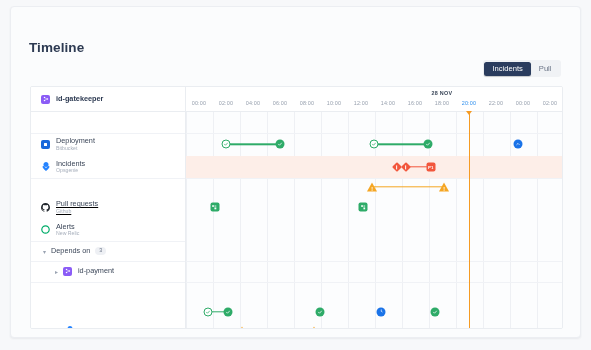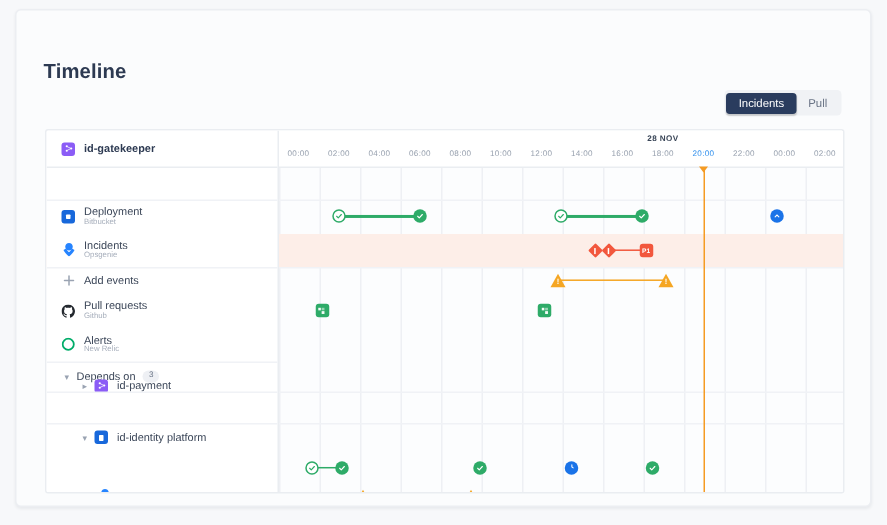--- a/index.html
+++ b/index.html
@@ -360,32 +360,22 @@
             <svg width="8" height="9" viewBox="0 0 16 18">
               <path d="M8 0C5.2 0 3 2.2 3 5s2.2 5 5 5 5-2.2 5-5-2.2-5-5-5z" fill="#2684ff"></path>
               <path d="M8 18c3.4-2.6 6-5.6 7.4-8.6l-3.6-2.2C10.8 9.4 9.5 11 8 12.2 6.5 11 5.2 9.4 4.2 7.2L.6 9.4C2 12.4 4.6 15.4 8 18z" fill="#2684ff"></path>
             </svg>
           </span>
           <span class="txtcol">
             <span class="lbl">Incidents</span>
             <span class="sub-lbl">Opsgenie</span>
           </span>
         </div>
-        <div class="row lrow" style="top: 91px; height: 18px;">
-          <span class="ico">
-            <svg width="8" height="8" viewBox="0 0 16 16">
-              <path d="M8 2v12M2 8h12" stroke="#9aa3b2" stroke-width="2" stroke-linecap="round"></path>
-            </svg>
-          </span>
-          <span class="txtcol">
-            <span class="lbl">Add events</span>
-          </span>
-        </div>
         <div class="rowdiv" style="top: 91px;"></div>
-        <div class="row lrow" style="top: 109px; height: 22.5px;">
+        <div class="row lrow" style="top: 109px; height: 22.5px; text-decoration: underline;">
           <span class="ico">
             <svg width="9" height="9" viewBox="0 0 16 16">
               <path fill="#24292f" d="M8 0C3.6 0 0 3.6 0 8c0 3.5 2.3 6.5 5.5 7.6.4.1.5-.2.5-.4v-1.4c-2.2.5-2.7-1-2.7-1-.4-.9-.9-1.2-.9-1.2-.7-.5.1-.5.1-.5.8.1 1.2.8 1.2.8.7 1.2 1.9.9 2.4.7.1-.5.3-.9.5-1.1-1.8-.2-3.6-.9-3.6-3.9 0-.9.3-1.6.8-2.1-.1-.2-.4-1 .1-2.1 0 0 .7-.2 2.2.8.6-.2 1.3-.3 2-.3s1.4.1 2 .3c1.5-1 2.2-.8 2.2-.8.5 1.1.2 1.9.1 2.1.5.6.8 1.3.8 2.1 0 3-1.8 3.7-3.6 3.9.3.3.5.8.5 1.5v2.2c0 .2.1.5.6.4C13.7 14.5 16 11.5 16 8c0-4.4-3.6-8-8-8z"></path>
             </svg>
           </span>
           <span class="txtcol">
             <span class="lbl">Pull requests</span>
             <span class="sub-lbl">Github</span>
           </span>
         </div>
@@ -401,48 +391,37 @@
           </span>
         </div>
         <div class="row lrow" style="top: 154px; height: 20px;">
           <span class="chev">▾</span>
           <span class="txtcol">
             <span class="lbl ">Depends on</span>
           </span>
           <span class="badge-count">3</span>
         </div>
         <div class="rowdiv" style="top: 154px;"></div>
-        <div class="row lrow sub" style="top: 160px; height: 20.5px;">
+        <div class="row lrow sub" style="top: 174px; height: 20.5px;">
           <span class="chev">▸</span>
           <span class="ico">
             <div class="sq" style="background:#8b5cf6">
               <svg width="6" height="6" viewBox="0 0 16 16">
                 <circle cx="4" cy="4" r="1.9" fill="#fff"></circle>
                 <circle cx="12" cy="8" r="1.9" fill="#fff"></circle>
                 <circle cx="4" cy="12" r="1.9" fill="#fff"></circle>
                 <path d="M5 5l6 2.5M5 11l6-2.5" stroke="#fff" stroke-width="1.3"></path>
               </svg>
             </div>
           </span>
           <span class="txtcol">
             <span class="lbl ">id-payment</span>
           </span>
         </div>
         <div class="rowdiv" style="top: 174px;"></div>
-        <div class="row lrow sub" style="top: 194.5px; height: 20.5px;">
-          <span class="chev">▾</span>
-          <span class="ico">
-            <div class="sq" style="background:#1868db">
-              <div style="width:3.5px;height:3.5px;background:#fff;border-radius:.5px"></div>
-            </div>
-          </span>
-          <span class="txtcol">
-            <span class="lbl ">id-identity platform</span>
-          </span>
-        </div>
         <div class="rowdiv" style="top: 194.5px;"></div>
         <div class="row lrow sub2" style="top: 234px; height: 19px;">
           <span class="ico">
             <svg width="8" height="9" viewBox="0 0 16 18">
               <path d="M8 0C5.2 0 3 2.2 3 5s2.2 5 5 5 5-2.2 5-5-2.2-5-5-5z" fill="#2684ff"></path>
               <path d="M8 18c3.4-2.6 6-5.6 7.4-8.6l-3.6-2.2C10.8 9.4 9.5 11 8 12.2 6.5 11 5.2 9.4 4.2 7.2L.6 9.4C2 12.4 4.6 15.4 8 18z" fill="#2684ff"></path>
             </svg>
           </span>
           <span class="txtcol">
             <span class="lbl">Incidents</span>

